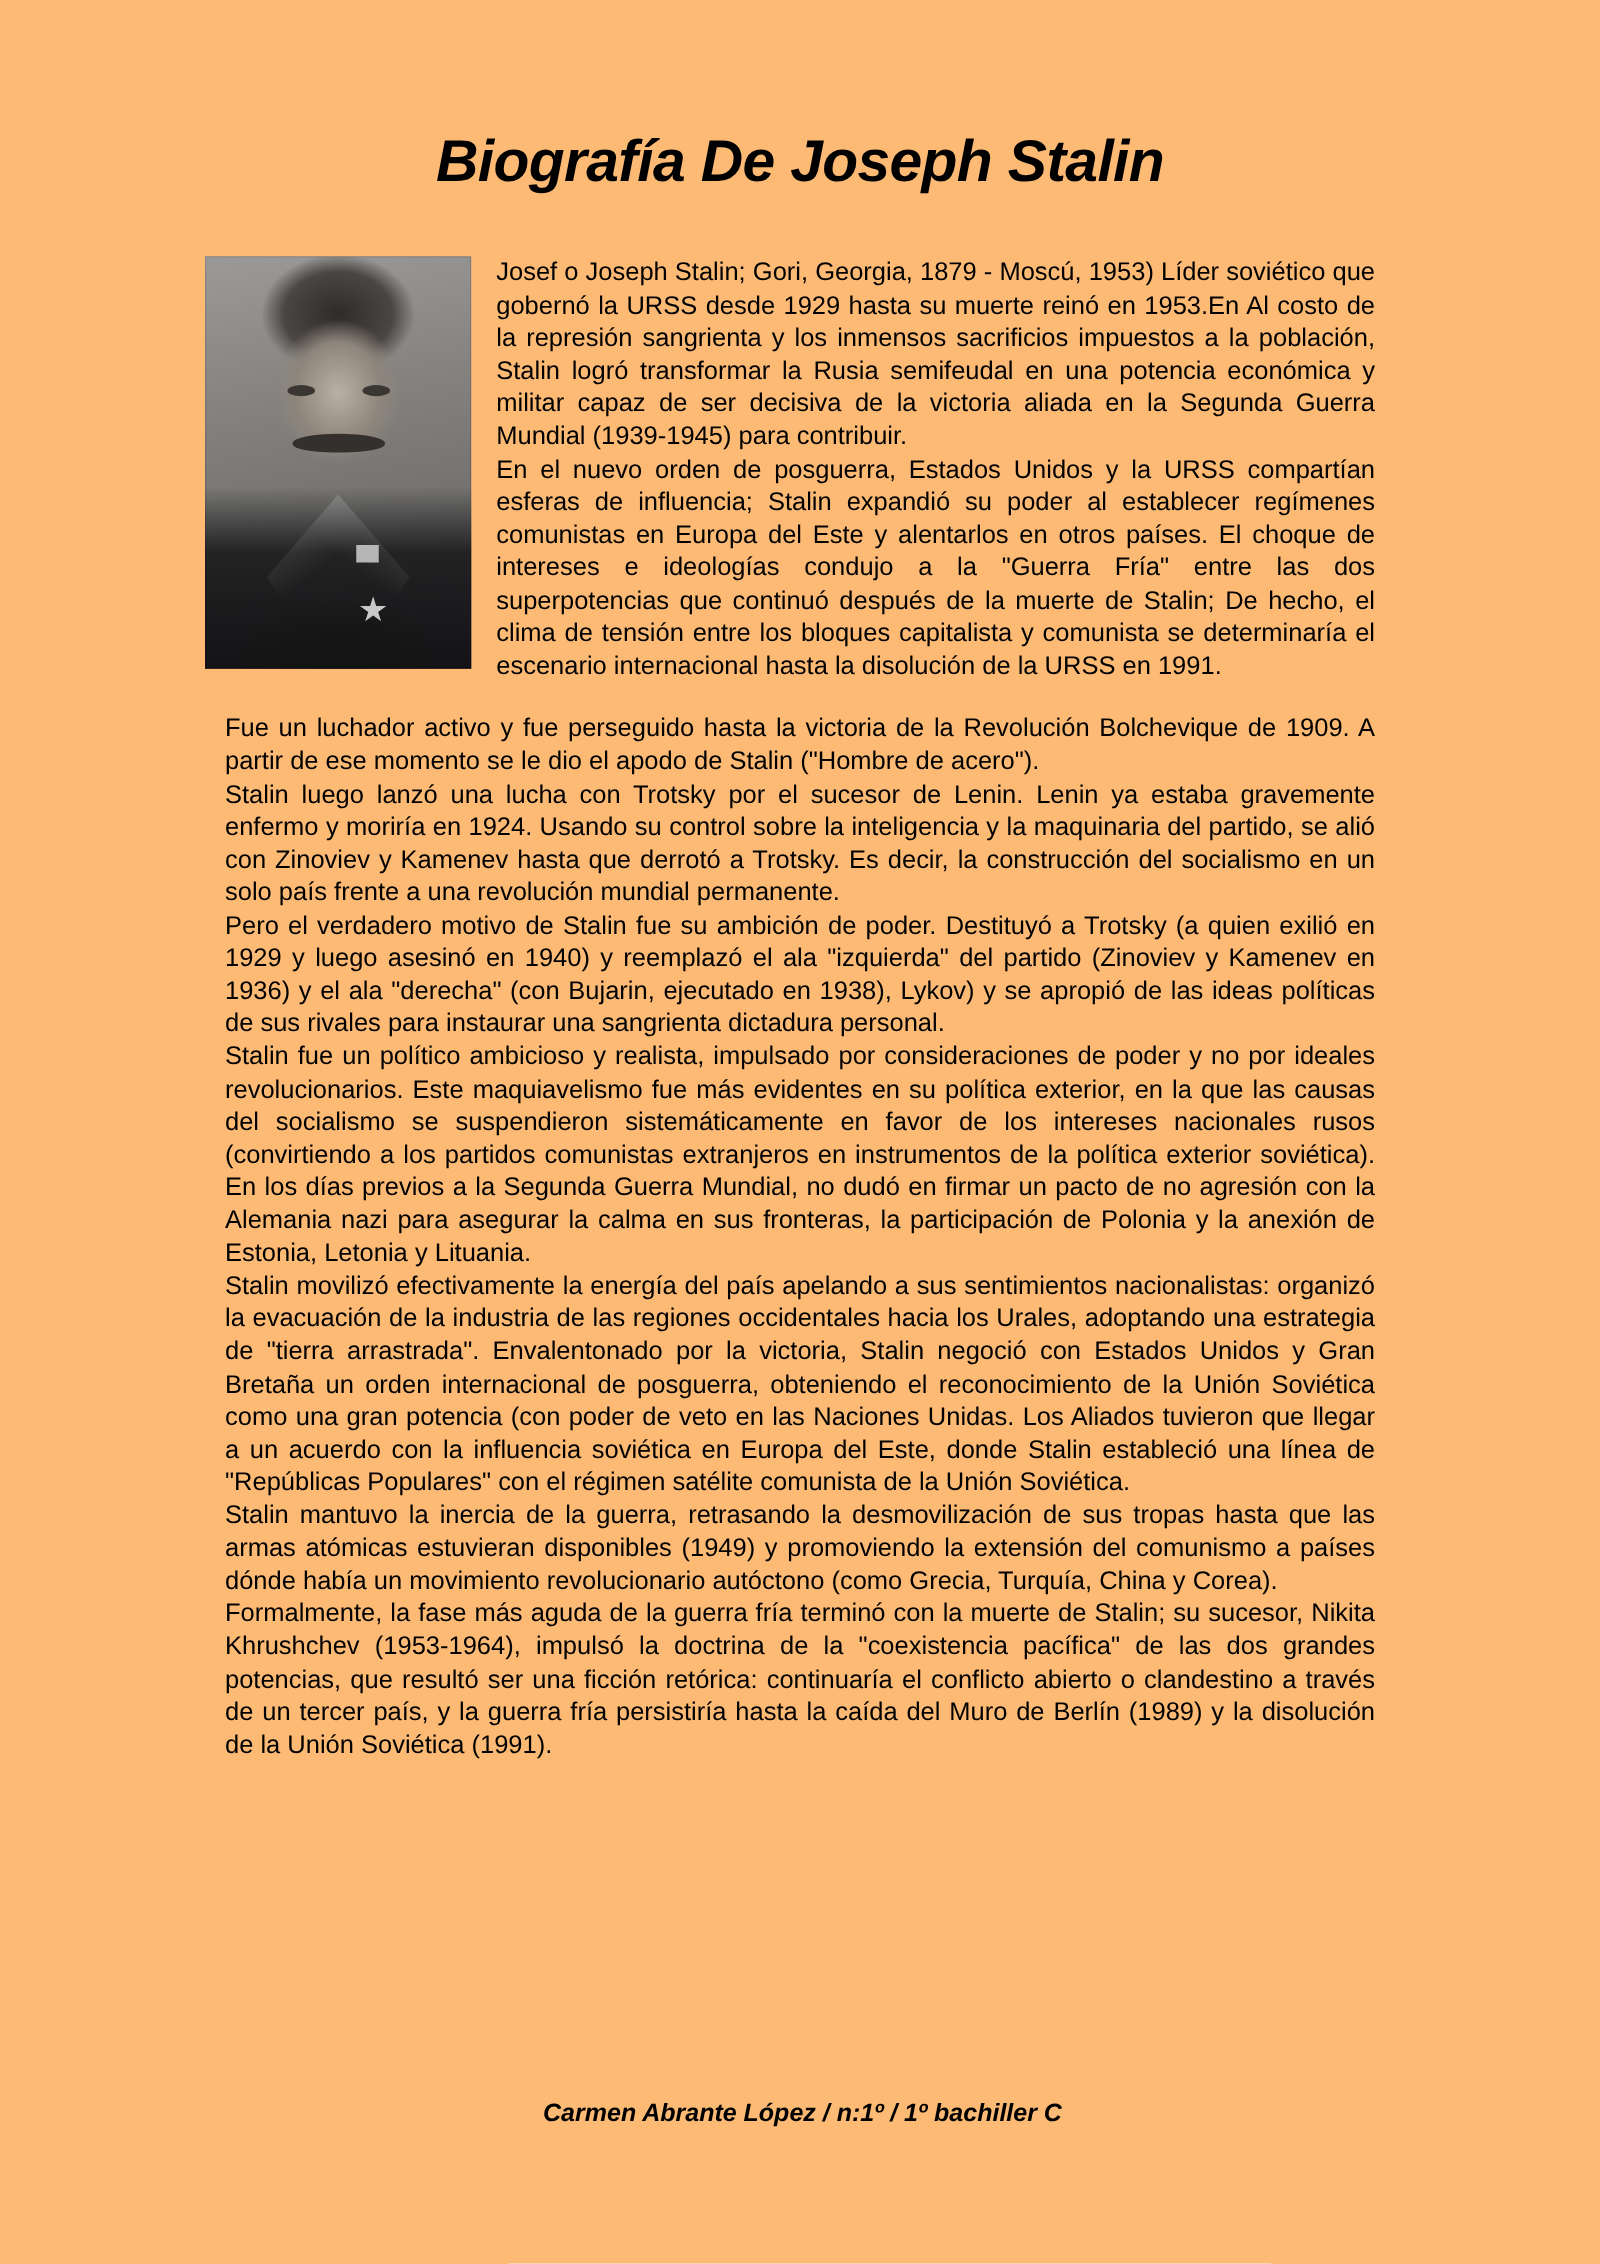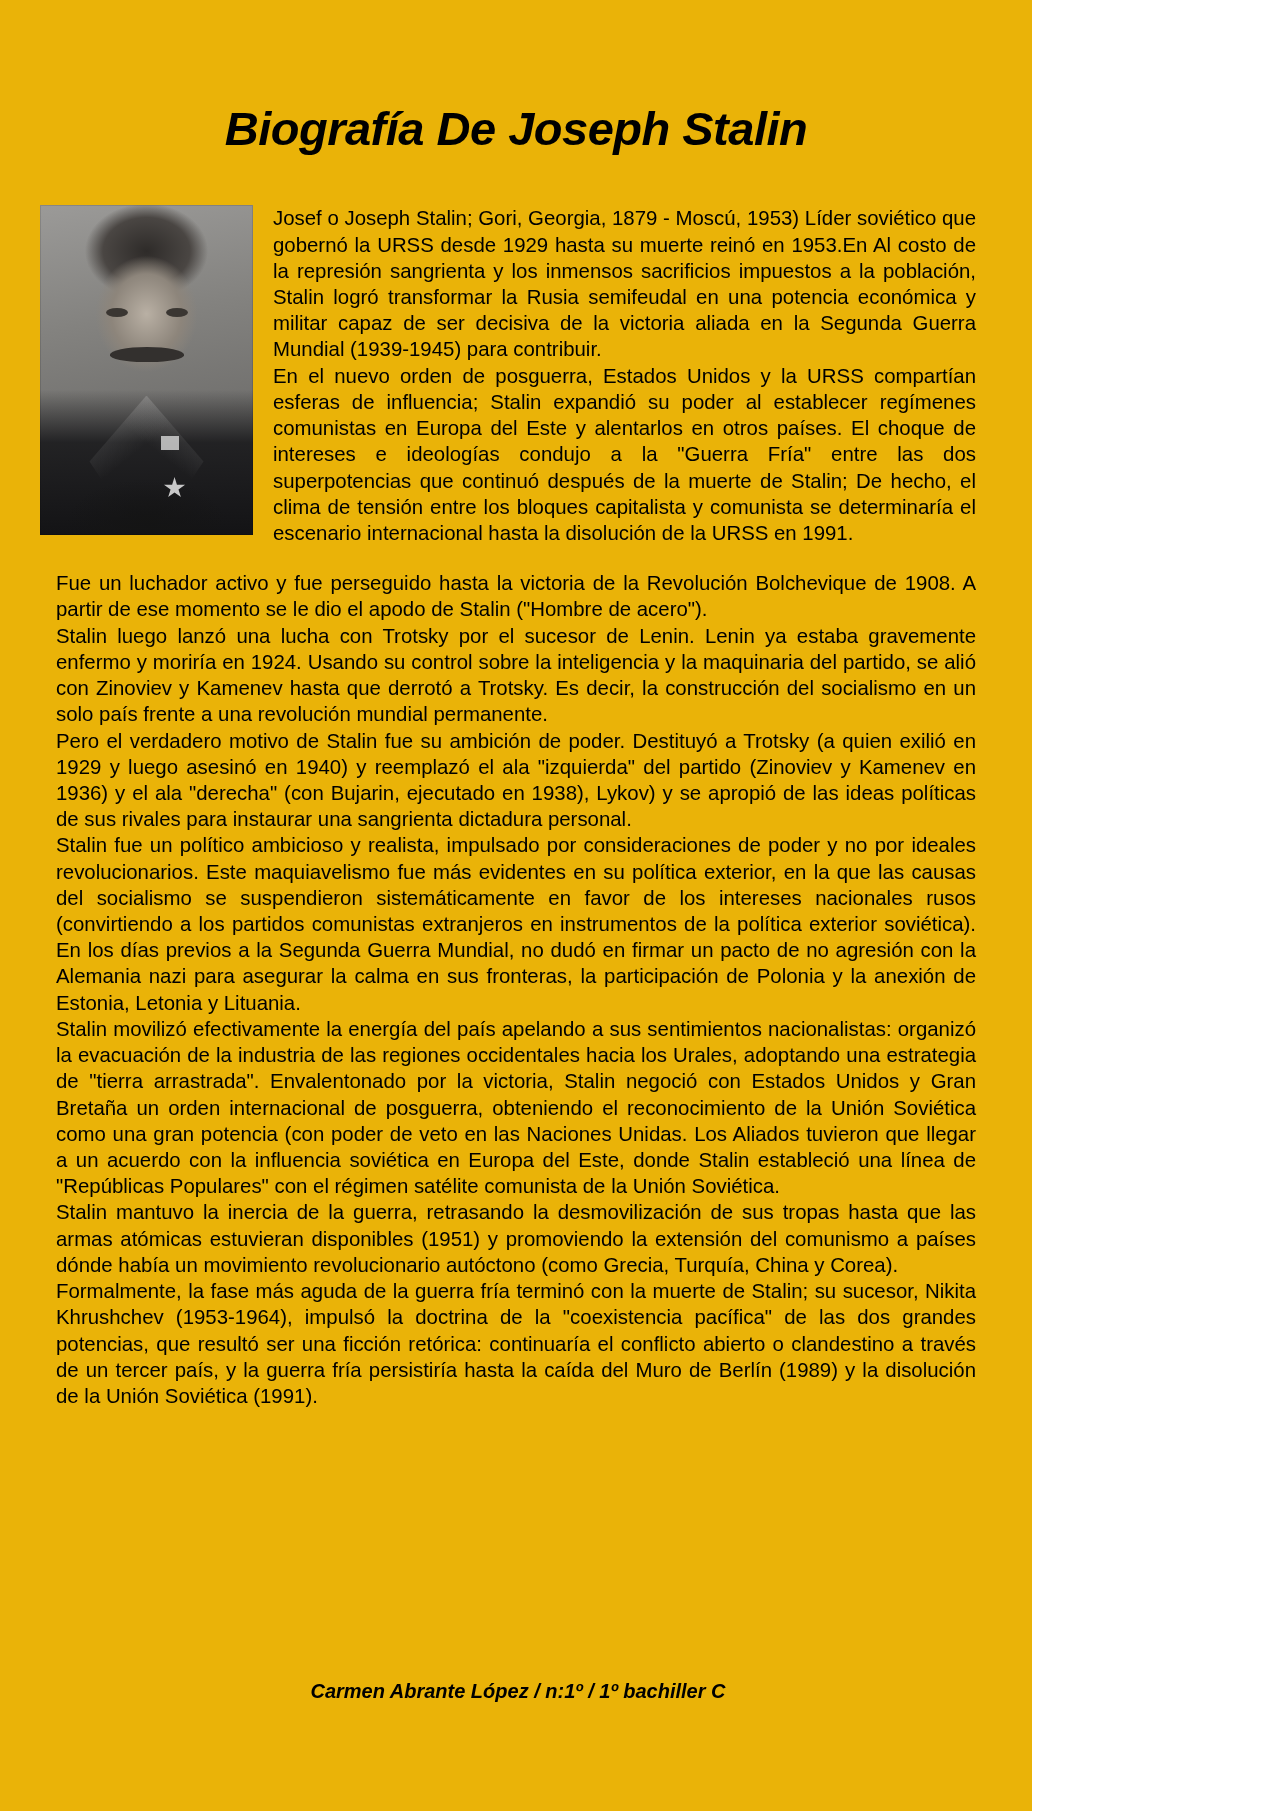--- a/index.html
+++ b/index.html
@@ -9,25 +9,25 @@
   }
   body {
     width: 1280px;
     height: 1811px;
     font-family: "Liberation Sans", sans-serif;
     color: #000000;
     -webkit-font-smoothing: antialiased;
   }
   .page {
     position: relative;
-    width: 1032px;
+    width: 1280px;
     height: 1811px;
     box-sizing: border-box;
     padding: 0;
-    background: #eab308;
+    background: #fdba74;
     overflow: hidden;
   }
   .title {
     text-align: center;
     font-size: 47px;
     font-weight: bold;
     font-style: italic;
     letter-spacing: -0.5px;
     margin: 0;
     padding-top: 104px;
@@ -171,26 +171,26 @@
         <div class="medal"></div>
         <div class="star"></div>
       </div>
       <div class="intro-text">
         <p class="para">Josef o Joseph Stalin; Gori, Georgia, 1879 - Moscú, 1953) Líder soviético que gobernó la URSS desde 1929 hasta su muerte reinó en 1953.En Al costo de la represión sangrienta y los inmensos sacrificios impuestos a la población, Stalin logró transformar la Rusia semifeudal en una potencia económica y militar capaz de ser decisiva de la victoria aliada en la Segunda Guerra Mundial (1939-1945) para contribuir.</p>
         <p class="para">En el nuevo orden de posguerra, Estados Unidos y la URSS compartían esferas de influencia; Stalin expandió su poder al establecer regímenes comunistas en Europa del Este y alentarlos en otros países. El choque de intereses e ideologías condujo a la "Guerra Fría" entre las dos superpotencias que continuó después de la muerte de Stalin; De hecho, el clima de tensión entre los bloques capitalista y comunista se determinaría el escenario internacional hasta la disolución de la URSS en 1991.</p>
       </div>
     </div>
 
     <div class="body-block">
-      <p class="para">Fue un luchador activo y fue perseguido hasta la victoria de la Revolución Bolchevique de 1908. A partir de ese momento se le dio el apodo de Stalin ("Hombre de acero").</p>
+      <p class="para">Fue un luchador activo y fue perseguido hasta la victoria de la Revolución Bolchevique de 1909. A partir de ese momento se le dio el apodo de Stalin ("Hombre de acero").</p>
       <p class="para">Stalin luego lanzó una lucha con Trotsky por el sucesor de Lenin. Lenin ya estaba gravemente enfermo y moriría en 1924. Usando su control sobre la inteligencia y la maquinaria del partido, se alió con Zinoviev y Kamenev hasta que derrotó a Trotsky. Es decir, la construcción del socialismo en un solo país frente a una revolución mundial permanente.</p>
       <p class="para">Pero el verdadero motivo de Stalin fue su ambición de poder. Destituyó a Trotsky (a quien exilió en 1929 y luego asesinó en 1940) y reemplazó el ala "izquierda" del partido (Zinoviev y Kamenev en 1936) y el ala "derecha" (con Bujarin, ejecutado en 1938), Lykov) y se apropió de las ideas políticas de sus rivales para instaurar una sangrienta dictadura personal.</p>
       <p class="para">Stalin fue un político ambicioso y realista, impulsado por consideraciones de poder y no por ideales revolucionarios. Este maquiavelismo fue más evidentes en su política exterior, en la que las causas del socialismo se suspendieron sistemáticamente en favor de los intereses nacionales rusos (convirtiendo a los partidos comunistas extranjeros en instrumentos de la política exterior soviética). En los días previos a la Segunda Guerra Mundial, no dudó en firmar un pacto de no agresión con la Alemania nazi para asegurar la calma en sus fronteras, la participación de Polonia y la anexión de Estonia, Letonia y Lituania.</p>
       <p class="para">Stalin movilizó efectivamente la energía del país apelando a sus sentimientos nacionalistas: organizó la evacuación de la industria de las regiones occidentales hacia los Urales, adoptando una estrategia de "tierra arrastrada". Envalentonado por la victoria, Stalin negoció con Estados Unidos y Gran Bretaña un orden internacional de posguerra,  obteniendo el reconocimiento de la Unión Soviética como una gran potencia (con poder de veto en las Naciones Unidas. Los Aliados tuvieron que llegar a un acuerdo con la influencia soviética en Europa del Este, donde Stalin estableció una línea de "Repúblicas Populares" con el régimen satélite comunista de la Unión Soviética.</p>
-      <p class="para">Stalin mantuvo la inercia de la guerra, retrasando la desmovilización de sus tropas hasta que las armas atómicas estuvieran disponibles (1951) y promoviendo la extensión del comunismo a países dónde había un movimiento revolucionario autóctono (como Grecia, Turquía, China y Corea).</p>
+      <p class="para">Stalin mantuvo la inercia de la guerra, retrasando la desmovilización de sus tropas hasta que las armas atómicas estuvieran disponibles (1949) y promoviendo la extensión del comunismo a países dónde había un movimiento revolucionario autóctono (como Grecia, Turquía, China y Corea).</p>
       <p class="para">Formalmente, la fase más aguda de la guerra fría terminó con la muerte de Stalin; su sucesor, Nikita Khrushchev (1953-1964), impulsó la doctrina de la "coexistencia pacífica" de las dos grandes potencias, que resultó ser una ficción retórica: continuaría el conflicto abierto o clandestino a través de un tercer país, y la guerra fría persistiría hasta la caída del Muro de Berlín (1989) y la disolución de la Unión Soviética (1991).</p>
     </div>
 
   </div>
 
   <div class="footer">Carmen Abrante López / n:1º / 1º bachiller C</div>
 
 </div>
 
 </body></html>

